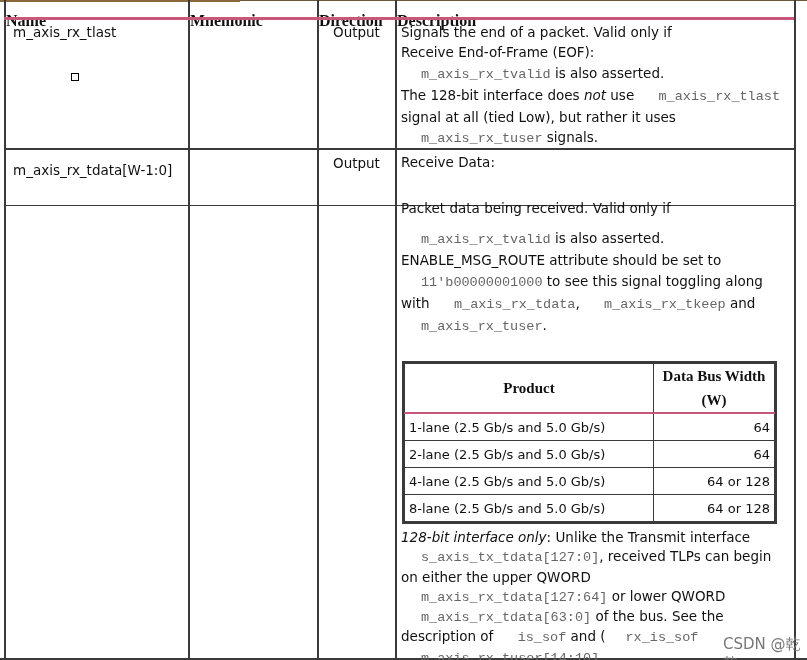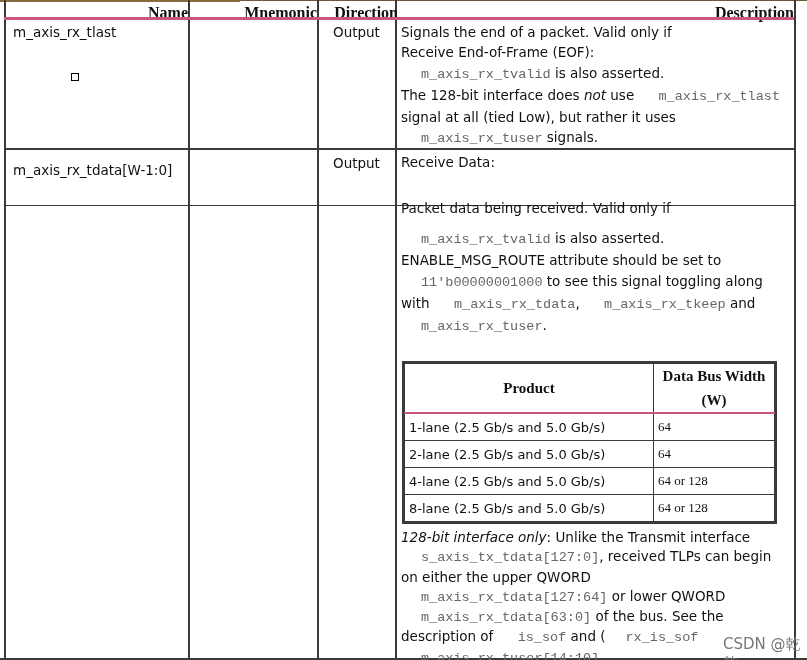--- a/index.html
+++ b/index.html
@@ -2,29 +2,29 @@
 <html><head>
 <meta charset="utf-8">
 <style>
   html, body { margin:0; padding:0; background:#ffffff; }
   body { width:807px; height:660px; overflow:hidden; position:relative; font-family:"DejaVu Sans", sans-serif; color:#111; }
   .topline { position:absolute; left:0; top:0; width:240px; height:2px; background:#8a6a3a; }
   .topline2 { position:absolute; left:240px; top:0; width:567px; height:1px; background:#6b5a3a; }
   .vline { position:absolute; top:0; width:2px; background:#3a3a3a; height:660px; }
   .hline { position:absolute; height:2px; background:#3a3a3a; }
   .pinkline { position:absolute; top:17px; left:4px; width:790px; height:3px; background:#c8587a; }
-  .hdr { position:absolute; top:4px; height:18px; font-family:"Liberation Serif", serif; font-weight:bold; font-size:16px; text-align:right; line-height:18px; }
+  .hdr { position:absolute; top:12px; height:18px; font-family:"Liberation Serif", serif; font-weight:bold; font-size:16px; text-align:left; line-height:18px; }
   .cell { position:absolute; font-size:13.5px; line-height:20.3px; }
   .mono { font-family:"Liberation Mono", monospace; color:#666; font-size:13.5px;margin-left:20px; }
   .desc { left:401px; width:390px; }
   .inner { position:absolute; left:402px; top:361px; width:375px; border:2px solid #3a3a3a; box-sizing:border-box; }
   .inner table { border-collapse:collapse; width:100%; }
   .inner td, .inner th { border:1px solid #3a3a3a; font-size:13px; height:26px; padding:0 4px; }
   .inner th { font-family:"Liberation Serif", serif; font-weight:bold; font-size:15px; text-align:center; height:46px; line-height:24px; border-bottom:2px solid #c8587a; }
-  .inner td.w { text-align:left;font-family:Liberation Serif, serif; }
+  .inner td.w { text-align:right; }
   .marker { position:absolute; left:71px; top:73px; width:6px; height:6px; border:1px solid #000; background:#fff; }
   .watermark { position:absolute; left:723px; top:635px; font-size:15px; color:#777; }
 </style>
 </head>
 <body>
 
 <div class="topline"></div>
 <div class="topline2"></div>
 
 <div class="vline" style="left:4px;"></div>

